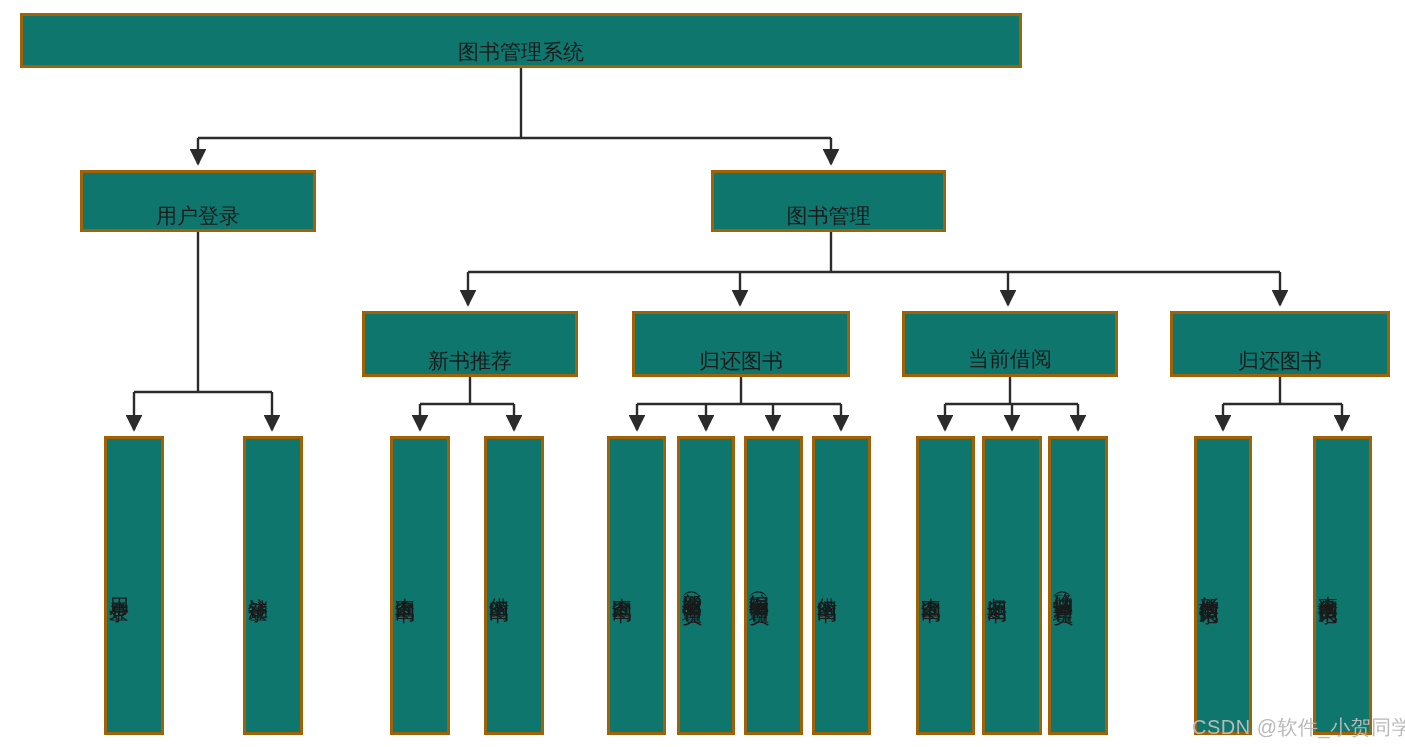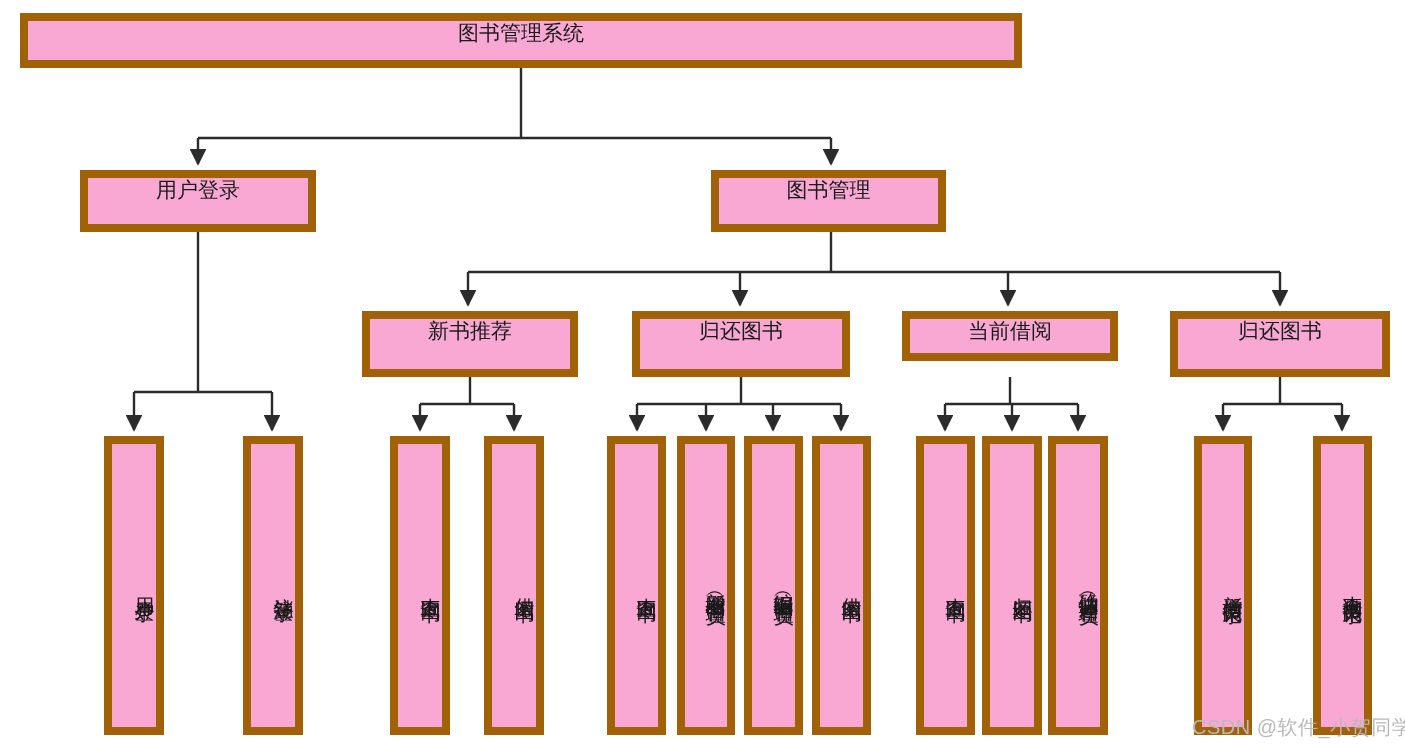--- a/index.html
+++ b/index.html
@@ -21,24 +21,24 @@
     position: absolute;
     left: 0;
     top: 0;
     width: 1405px;
     height: 747px;
     pointer-events: none;
   }
   .node {
     position: absolute;
     box-sizing: border-box;
-    border: 8px solid #a16207;
-    background: #f9a8d4;
+    border: 3px solid #a16207;
+    background: #0f766e;
     display: flex;
-    align-items: flex-start;
+    align-items: flex-end;
     justify-content: center;
     color: #1a1a1a;
     line-height: 1.18;
   }
   .node.h {
     font-size: 21px;
     text-align: center;
   }
   .node.root {
     font-size: 21px;
@@ -134,21 +134,21 @@
   <div class="node h" style="left:362px; top:311px; width:216px; height:66px;">
     <span class="lbl">新书推荐</span>
   </div>
 
   <div class="node h" style="left:711px; top:170px; width:235px; height:62px;">
     <span class="lbl">图书管理</span>
   </div>
   <div class="node h" style="left:632px; top:311px; width:218px; height:66px;">
     <span class="lbl">归还图书</span>
   </div>
-  <div class="node h" style="left:902px; top:311px; width:216px; height:50px;">
+  <div class="node h" style="left:902px; top:311px; width:216px; height:66px;font-family:Liberation Mono, monospace;">
     <span class="lbl">当前借阅</span>
   </div>
   <div class="node h" style="left:1170px; top:311px; width:220px; height:66px;">
     <span class="lbl">归还图书</span>
   </div>
 
   <div class="node v" style="left:104px; top:436px; width:60px; height:299px;">
     <span class="lbl">用户登录</span>
   </div>
   <div class="node v" style="left:243px; top:436px; width:60px; height:299px;">

